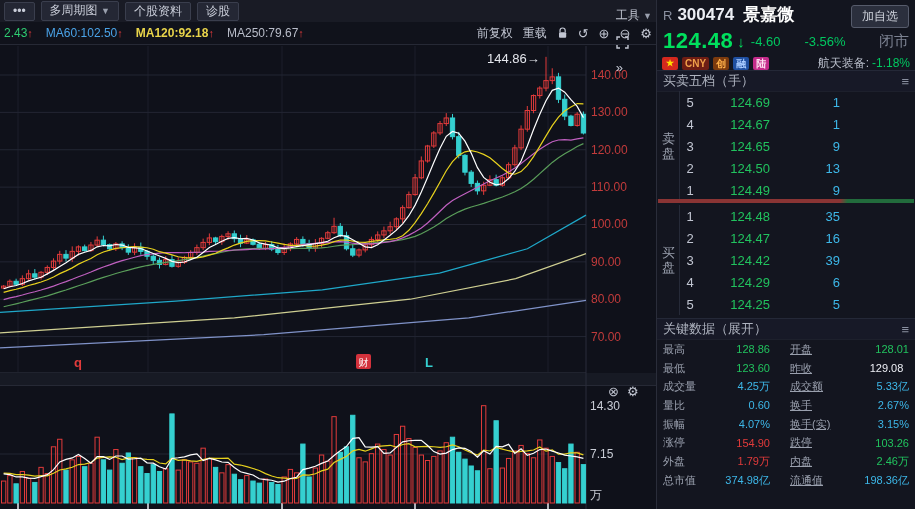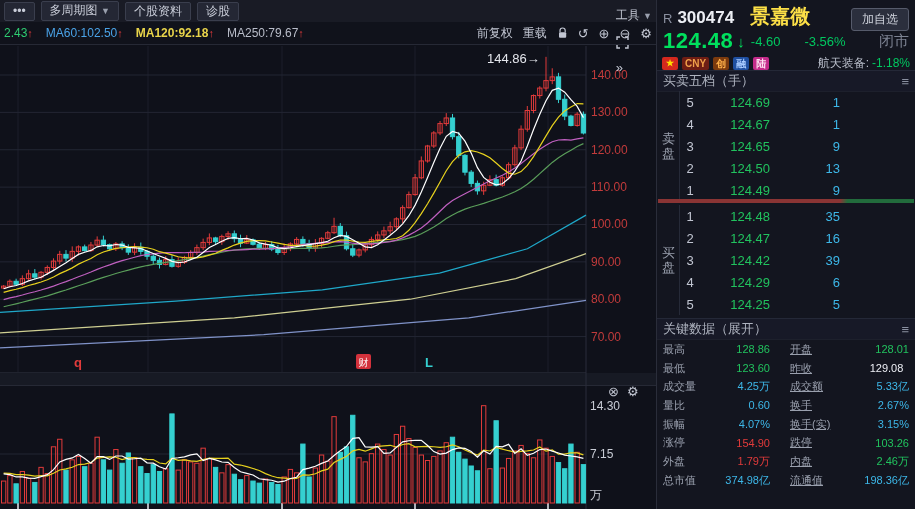--- a/index.html
+++ b/index.html
@@ -17,22 +17,22 @@
   .ma-part{color:#2ecc71;}
   .ma60{color:#4aa3e8;} .ma120{color:#e8d44a;} .ma250{color:#b9bdc9;}
   .tb2-right{margin-left:auto;display:flex;gap:10px;align-items:center;color:#c2c6d2;}
   .icon-glyph{font-size:13px;color:#c2c6d2;cursor:pointer;line-height:1;}
   .vol-icons{position:absolute;top:385px;left:608px;z-index:5;display:flex;gap:8px;}
   
   .right-panel{position:absolute;top:0;right:0;width:259px;height:509px;background:#13151f;border-left:1px solid #2a2d3a;box-sizing:border-box;}
   .rp-abs{position:absolute;left:0;right:0;}
   .title-row{top:3px;height:24px;display:flex;align-items:baseline;padding:0 6px;}
   .r-flag{color:#8a90a0;font-size:13px;margin-right:5px;}
-  .stock-code{color:#eceef4;font-size:17px;font-weight:bold;margin-right:16px;}
-  .stock-name{color:#fde047;font-size:20px;font-weight:bold;}
+  .stock-code{color:#eceef4;font-size:17px;font-weight:bold;margin-right:9px;}
+  .stock-name{color:#ffffff;font-size:17px;font-weight:bold;}
   .add-btn{margin-left:auto;border:1px solid #565b6b;background:#2b2f3d;color:#cfd3dc;font-size:12px;padding:2px 10px;border-radius:3px;cursor:pointer;}
   .price-row{top:28px;height:26px;display:flex;align-items:center;padding:0 6px;}
   .big-price{color:#00e05d;font-size:22px;font-weight:bold;letter-spacing:0.5px;}
   .dn-arrow{color:#00e05d;font-size:15px;margin:0 6px 0 4px;}
   .chg{color:#00c860;font-size:13px;margin-right:24px;}
   .mkt-status{margin-left:auto;color:#80859333;color:#7c8292;font-size:15px;text-align:center;}
   .badge-row{top:55px;height:16px;display:flex;align-items:center;padding:0 5px;gap:4px;font-size:10px;}
   .bdg{height:13px;line-height:13px;padding:0 3px;border-radius:2px;font-weight:bold;}
   .bdg-flag{background:#d5281e;color:#ffde00;font-size:9px;padding:0 4px;}
   .bdg-cny{background:#6e1d14;color:#f0a04a;}

